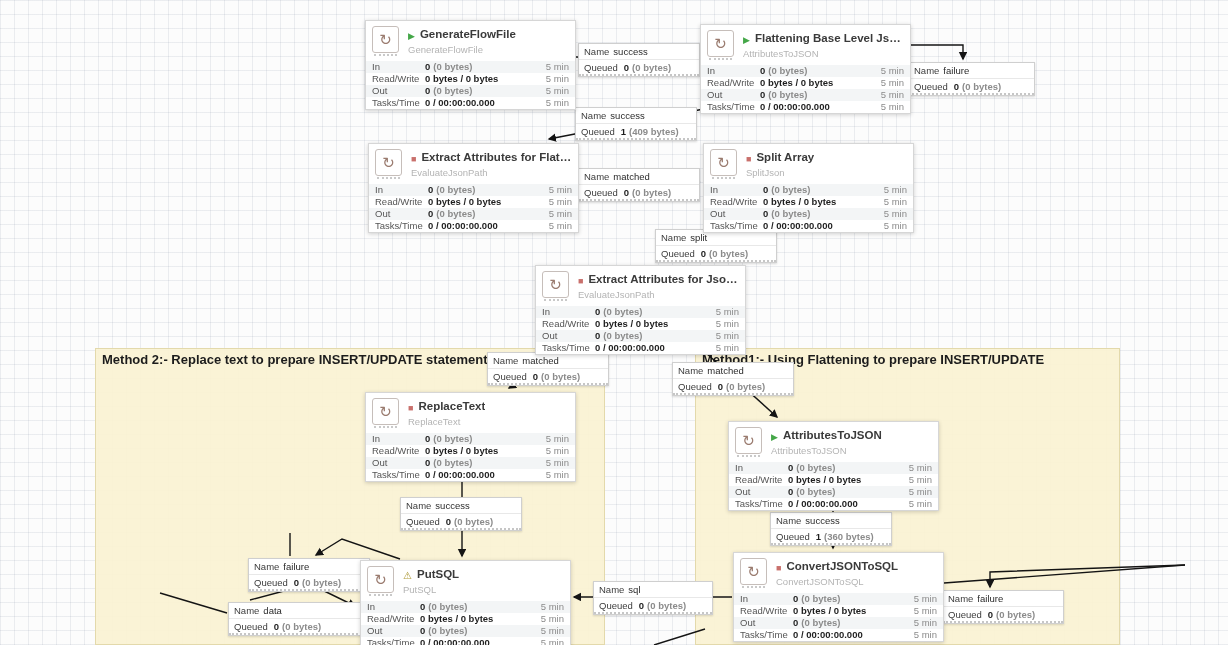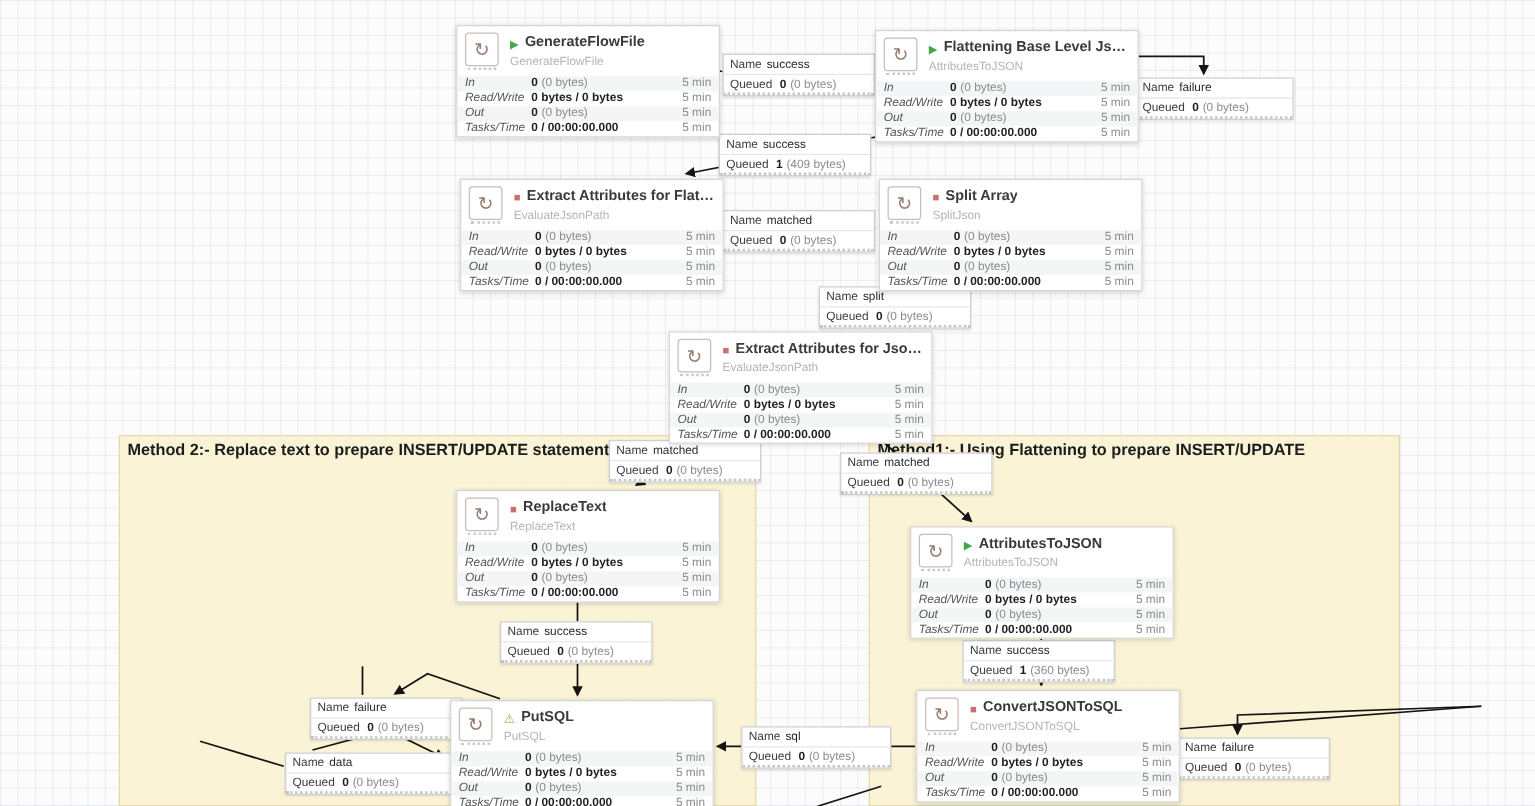--- a/index.html
+++ b/index.html
@@ -26,24 +26,24 @@
   .ptitles{min-width:0;}
   .ptrow{display:flex;align-items:center;gap:5px;line-height:12px;}
   .status{line-height:1;flex:0 0 auto;}
   .st-running::before{content:"▶";color:#44a748;font-size:9px;}
   .st-stopped::before{content:"■";color:#c9706c;font-size:9px;}
   .st-invalid::before{content:"⚠";color:#b09c3c;font-size:10px;}
   .pname{font-weight:bold;color:#3a3a3a;font-size:11.5px;white-space:nowrap;overflow:hidden;text-overflow:ellipsis;}
   .ptype{color:#b4b4b4;font-size:9.5px;margin-top:2px;white-space:nowrap;}
   .srow{display:flex;align-items:center;height:12px;line-height:12px;padding:0 6px;font-size:9.5px;color:#555;}
   .srow.alt{background:#f3f5f6;}
-  .sl{width:53px;flex:0 0 auto;font-style:italic;}
+  .sl{width:53px;flex:0 0 auto;}
   .sv{flex:1;color:#222;white-space:nowrap;}
   .sv b{font-weight:bold;color:#1f1f1f;}
-  .extra{color:#8b8b8b;font-weight:normal;margin-left:3px;}
+  .extra{color:#8b8b8b;font-weight:bold;margin-left:3px;}
   .sw{color:#8b8b8b;flex:0 0 auto;}
   
   .clabel{position:absolute;width:122px;background:#fff;border:1px solid #cfcfcf;
     box-shadow:0 1px 2px rgba(0,0,0,0.14);z-index:3;font-size:9.5px;color:#333;box-sizing:border-box;}
   .clrow1{display:flex;gap:4px;padding:2px 5px;border-bottom:1px solid #e8e8e8;line-height:11px;}
   .clrow2{display:flex;gap:6px;padding:2px 5px 1px 5px;line-height:11px;border-bottom:2px dotted #c6c6c6;}
   .clk{color:#3c3c3c;}
   .clv{color:#2a2a2a;white-space:nowrap;}
   .clv b{color:#1f1f1f;}
 </style>

